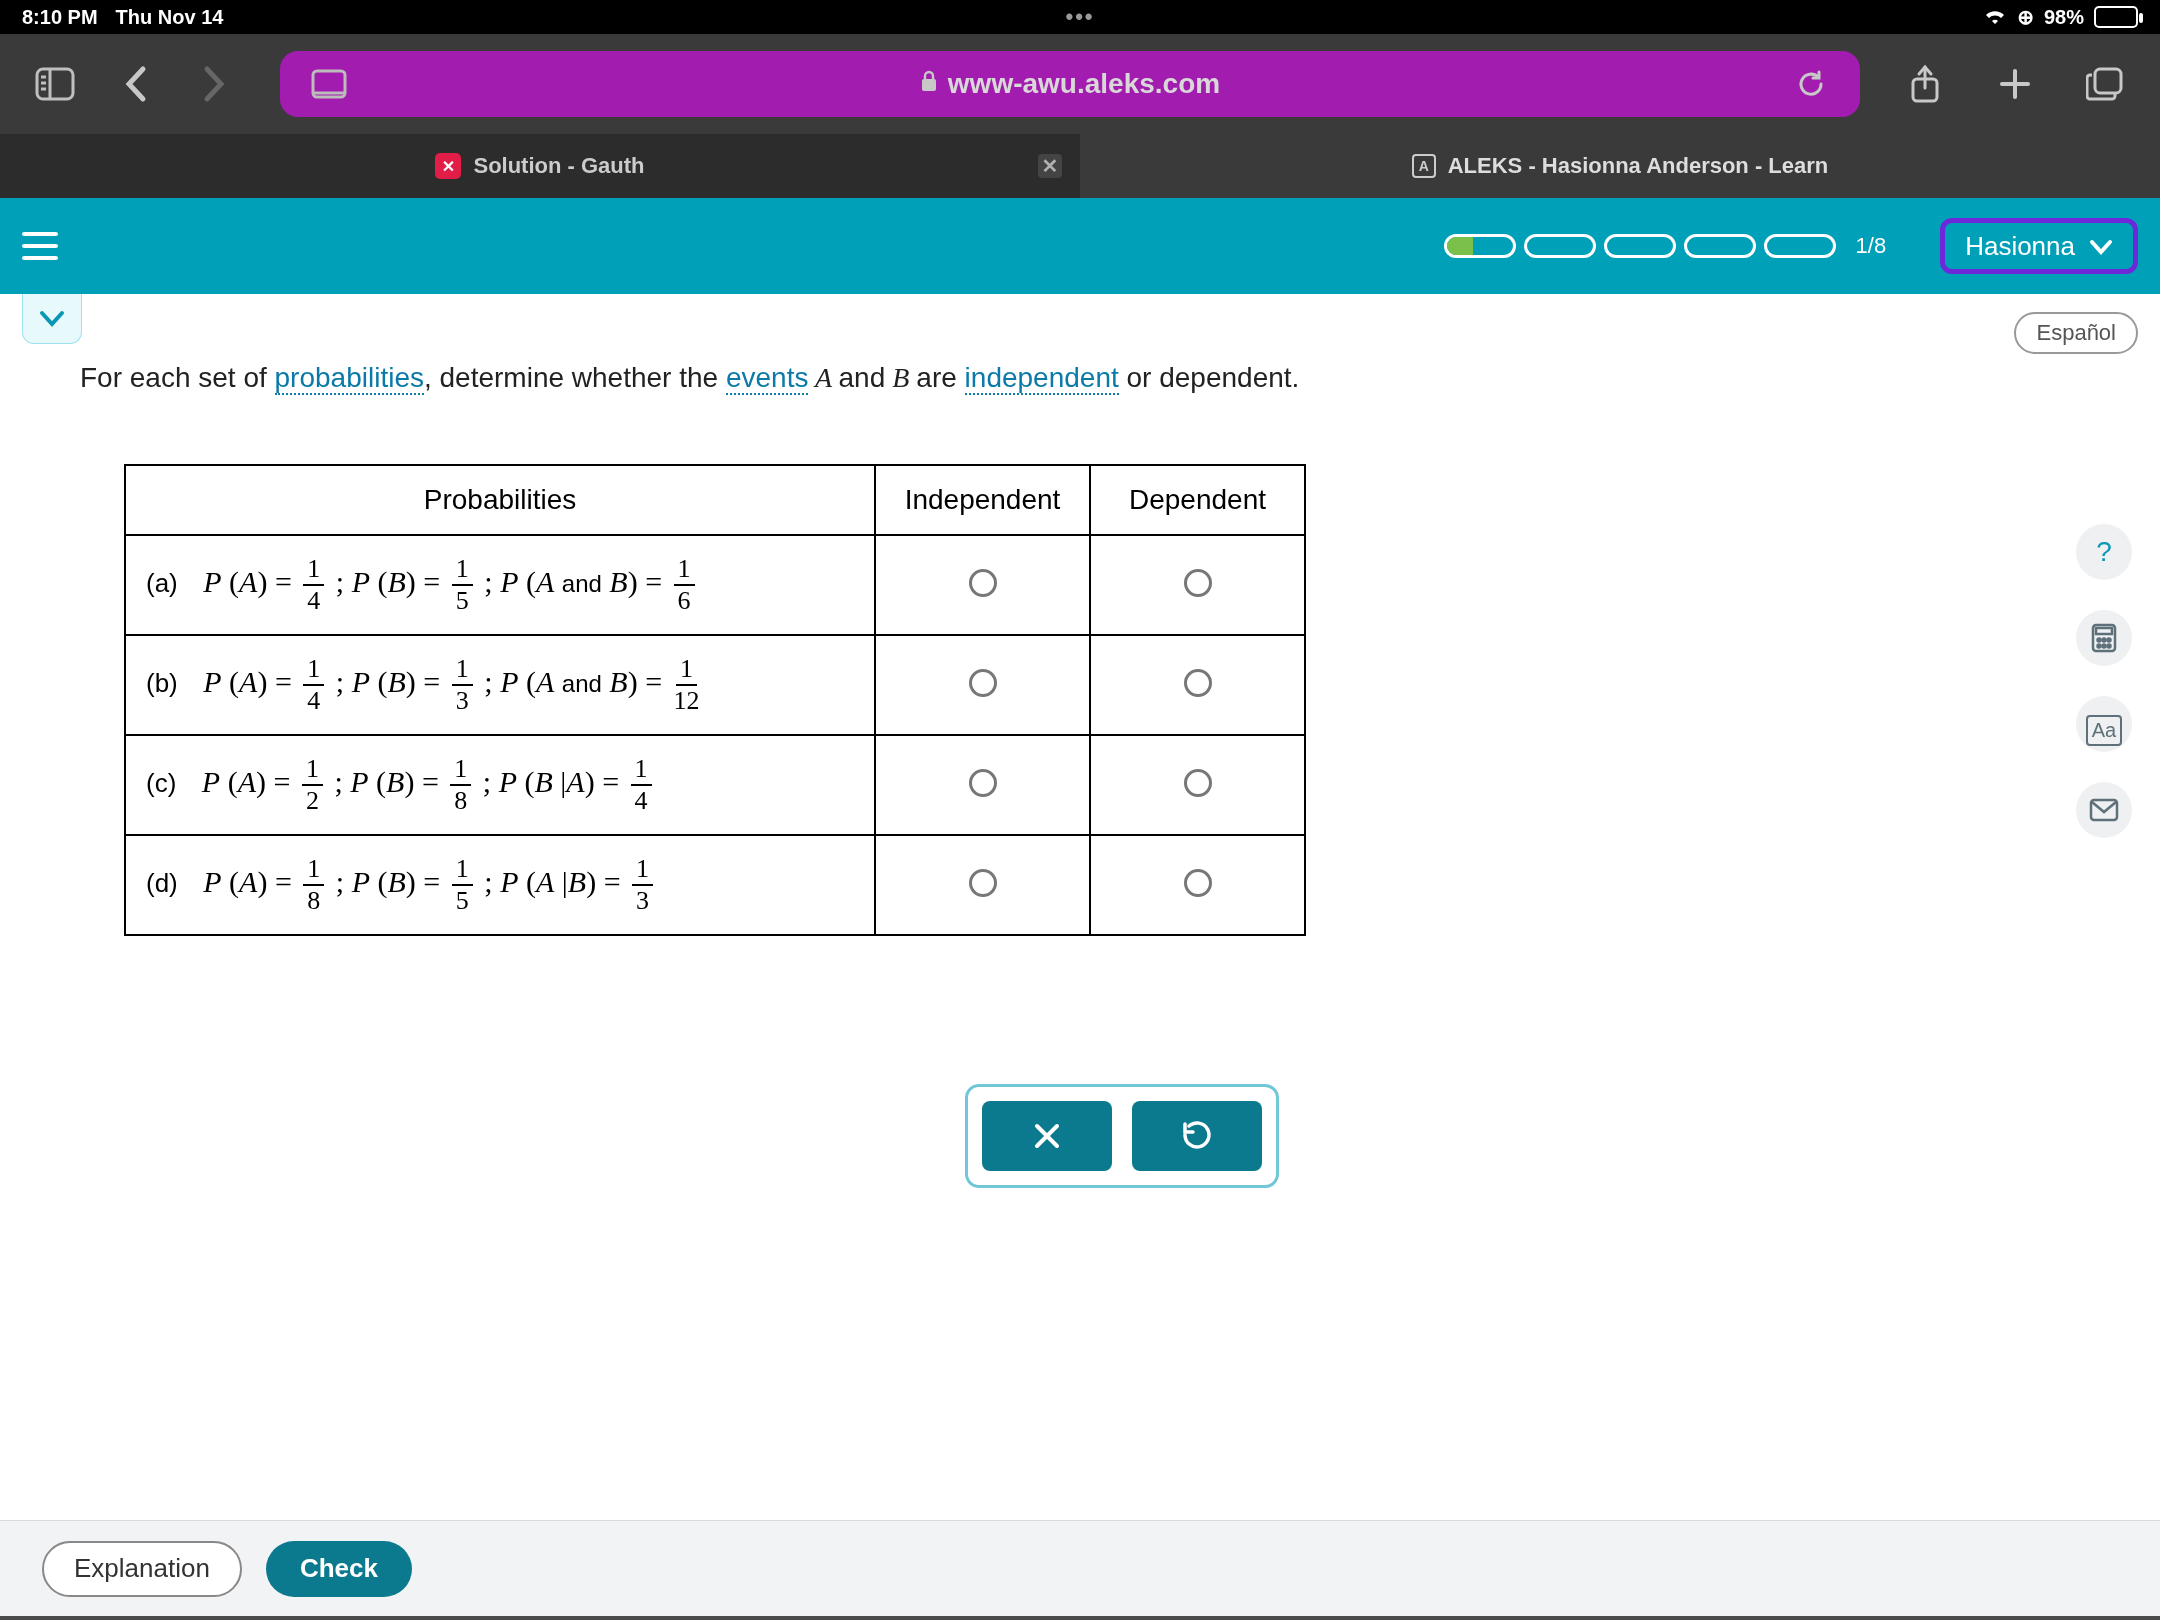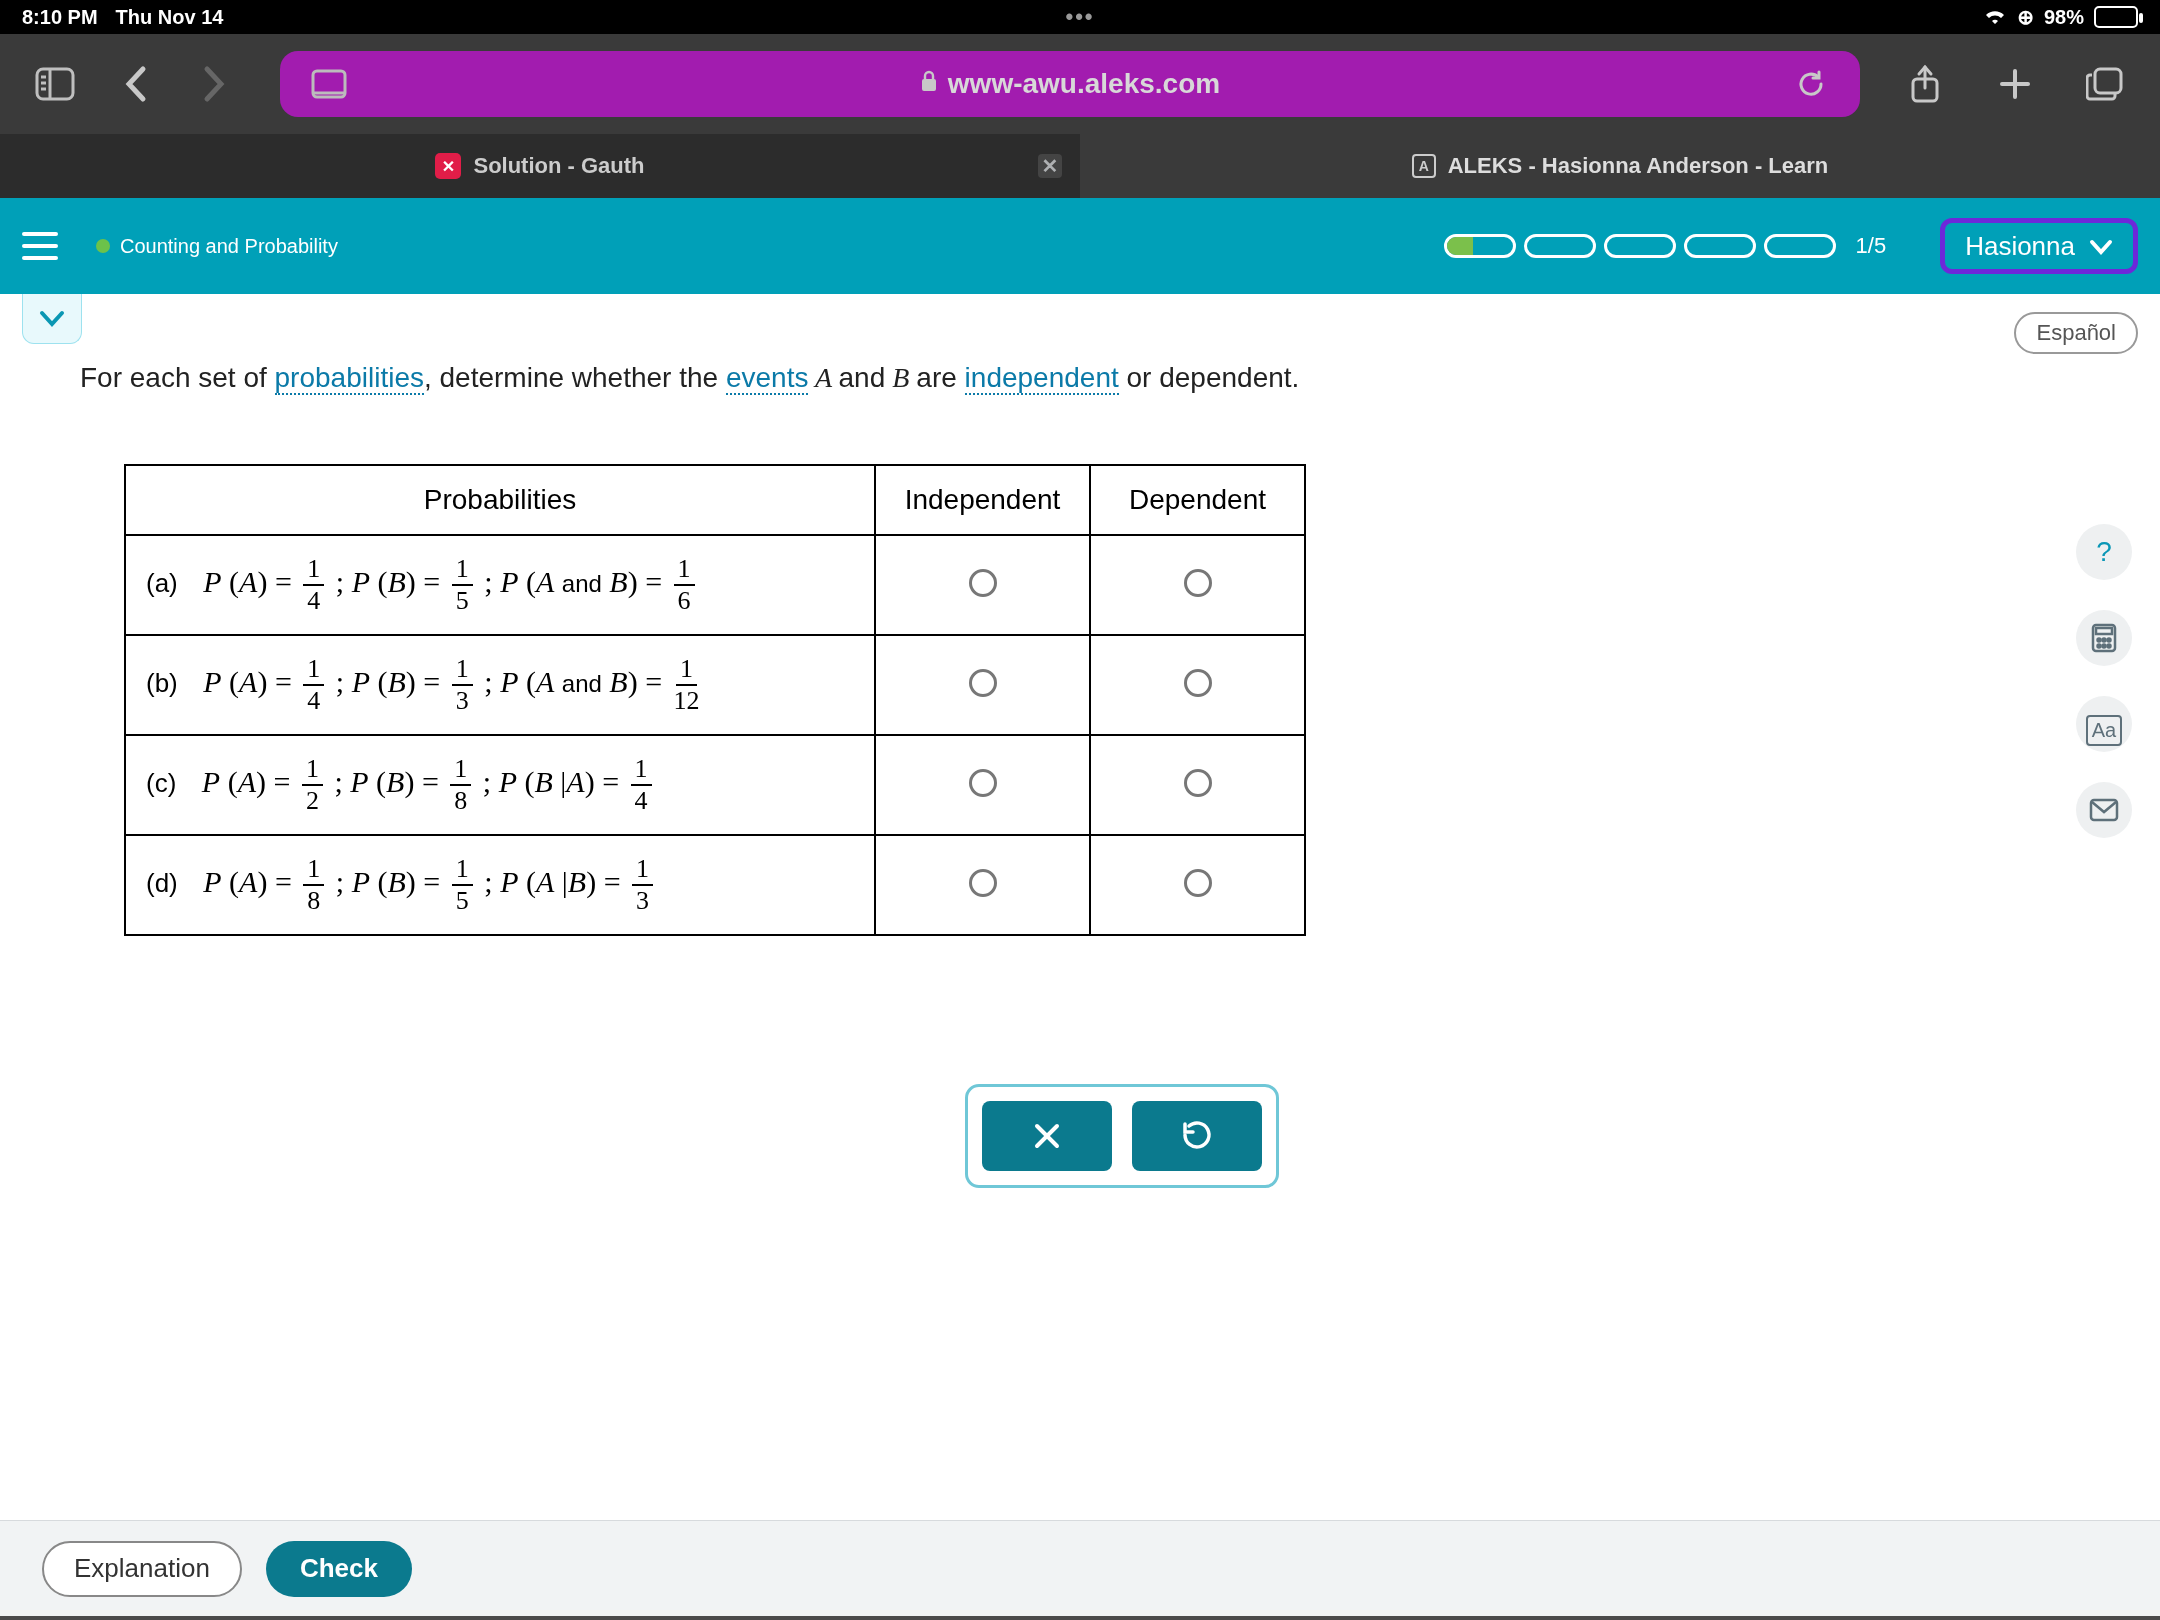--- a/index.html
+++ b/index.html
@@ -227,33 +227,29 @@
   </div>
 </div>
 
 <div class="aleks-header">
   <div class="hamburger">
       <div></div>
       <div></div>
       <div></div>
     </div>
   <div class="breadcrumb-stack">
-    <div class="topic">
-      <span class="dot"></span>
-      <span>Counting and Probability</span>
-    </div>
   </div>
   <div class="hspace"></div>
   <div class="progress-strip">
     <span class="pcell filled"></span>
     <span class="pcell"></span>
     <span class="pcell"></span>
     <span class="pcell"></span>
     <span class="pcell"></span>
-    <span class="pcount">1/5</span>
+    <span class="pcount">1/8</span>
   </div>
   <div class="user-pill">
     <span>Hasionna</span>
     <span class="chev">
       <svg width="24" height="16" viewBox="0 0 24 16" fill="none" stroke="#fff" stroke-width="4" stroke-linecap="round">
           <polyline points="3,3 12,13 21,3"></polyline>
         </svg>
     </span>
   </div>
 </div>

